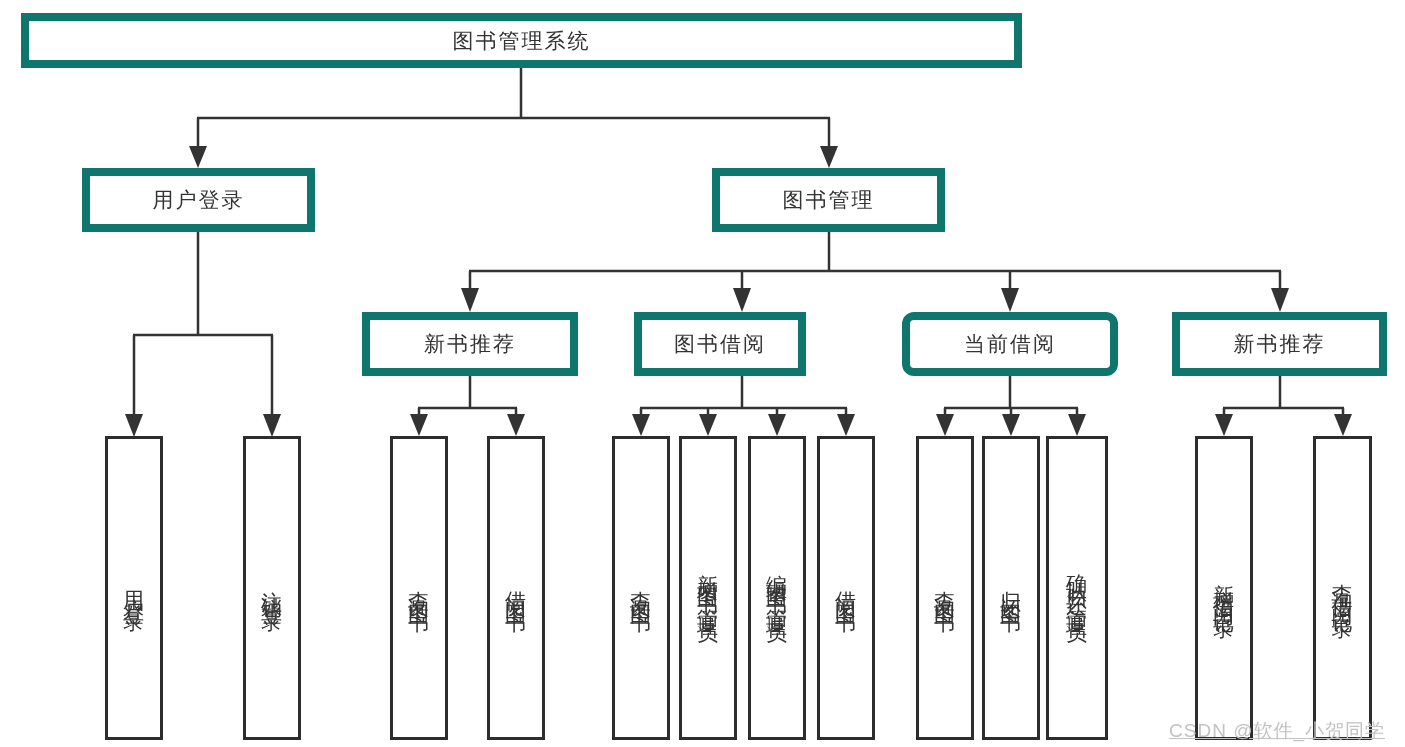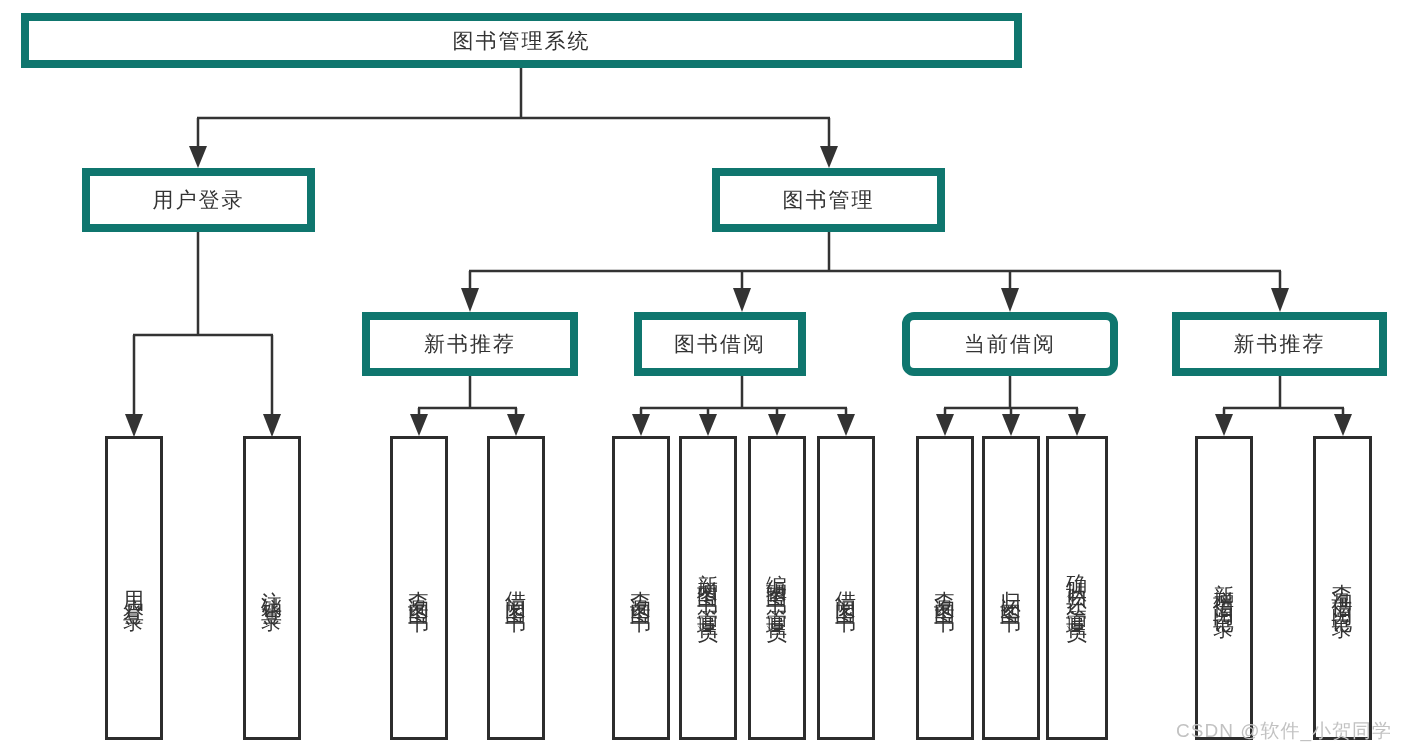--- a/index.html
+++ b/index.html
@@ -72,26 +72,27 @@
   #l-bb-add     { left: 679px; }
   #l-bb-edit    { left: 748px; }
   #l-bb-borrow  { left: 817px; }
   #l-cb-query   { left: 916px; }
   #l-cb-return  { left: 982px; }
   #l-cb-confirm { left: 1046px; width: 62px; }
   #l-br-add     { left: 1195px; }
   #l-br-query   { left: 1313px; width: 59px; }
   .watermark {
     position: absolute;
-    right: 13px;
+    right: 20px;
     bottom: 3px;
     font-size: 19px;
     color: #c2c2c2;
     letter-spacing: 1px;
     z-index: 3;
+    text-decoration: underline;
   }
 </style>
 </head>
 <body>
 
 <div class="canvas">
 
   <svg class="wires" viewBox="0 0 1405 747" fill="none" stroke="#333333" stroke-width="2.5">
 
     <g>

